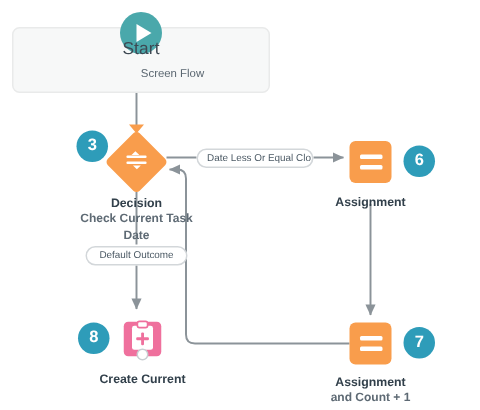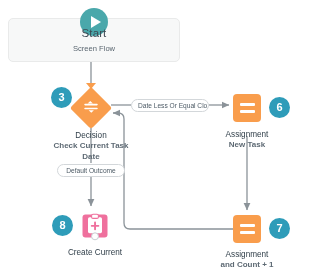--- a/index.html
+++ b/index.html
@@ -19,21 +19,21 @@
     position:absolute;left:8px;top:18px;width:172px;height:44px;
     background:#f7f8f8;border:1px solid #e9eaea;border-radius:5px;
     box-sizing:border-box;
   }
   .start-title{
     position:absolute;left:8px;top:27px;width:172px;text-align:center;
     font-size:11.5px;color:#3d4852;letter-spacing:.1px;
   }
   .start-sub{
     position:absolute;left:8px;top:44px;width:172px;text-align:center;
-    font-size:7.6px;color:#5a6670;
+    font-size:7.6px;color:#5a6670;padding-left:21px;
   }
   .play-circle{
     position:absolute;left:80px;top:8px;width:28px;height:28px;border-radius:50%;
     background:#4aa8ab;display:flex;align-items:center;justify-content:center;
   }
   .play-tri{
     width:0;height:0;border-left:10px solid #ffffff;
     border-top:6.5px solid transparent;border-bottom:6.5px solid transparent;
     margin-left:3px;
   }
@@ -68,21 +68,21 @@
     display:flex;align-items:center;justify-content:center;
     line-height:1;
   }
   #badge3{left:51px;top:87px;}
   #badge6{left:269px;top:97px;}
   #badge7{left:269px;top:218px;}
   #badge8{left:52px;top:215px;}
 
   
   .cap{position:absolute;text-align:center;}
-  .cap .t{font-size:8.2px;font-weight:normal;color:#32404b;line-height:11px;}
+  .cap .t{font-size:8.2px;font-weight:bold;color:#32404b;line-height:11px;}
   .cap .s{font-size:8px;color:#5e6a74;line-height:10.5px;font-weight:bold;}
 
   #cap-dec{left:26px;top:130px;width:130px;}
   #cap-a6{left:197px;top:129px;width:100px;}
   #cap-a7{left:197px;top:249px;width:100px;}
   #cap-cr{left:40px;top:247px;width:110px;}
 
   
   .pill{
     position:absolute;border:1px solid #d3d7da;background:#ffffff;border-radius:9px;
@@ -159,21 +159,20 @@
   <div class="pill" id="pill-date">Date Less Or Equal Clo...</div>
   <div class="pill" id="pill-default">Default Outcome</div>
 
   <div class="assign-sq" id="assign6">
     <i></i>
     <i></i>
   </div>
   <div class="badge" id="badge6">6</div>
   <div class="cap" id="cap-a6">
     <div class="t">Assignment</div>
-    <div class="s">New Task</div>
   </div>
 
   <div class="assign-sq" id="assign7">
     <i></i>
     <i></i>
   </div>
   <div class="badge" id="badge7">7</div>
   <div class="cap" id="cap-a7">
     <div class="t">Assignment</div>
     <div class="s">and Count + 1</div>

